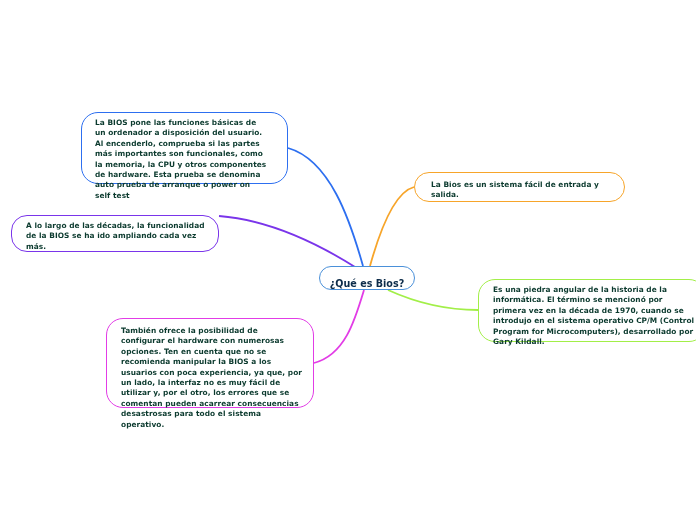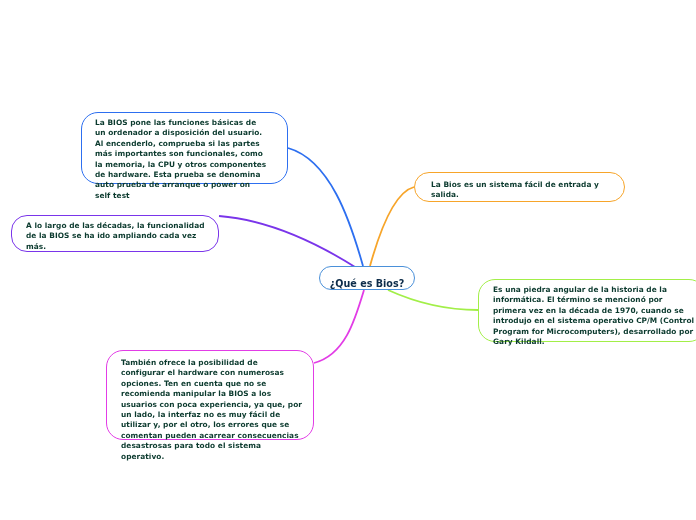--- a/index.html
+++ b/index.html
@@ -47,21 +47,21 @@
       background: #ffffff;
       color: #0d2c4a;
       font-weight: bold;
       font-size: 9.6px;
       display: flex;
       align-items: flex-end;
       justify-content: center;
     }
     #n1 { left: 81px;  top: 112px; width: 207px; height: 72px; border-color: #2d6ff0; padding: 5px 20px 0 13px; border-radius: 17px; }
     #n2 { left: 11px;  top: 197px; width: 208px; height: 37px; border-color: #7a35ea; padding: 5px 12px 0 14px; border-radius: 16px; margin-top: 18px; }
-    #n3 { left: 106px; top: 318px; width: 208px; height: 90px; border-color: #e23ce6; padding: 7px 10px 0 14px; border-radius: 17px; margin-top: 32px; }
+    #n3 { left: 106px; top: 318px; width: 208px; height: 90px; border-color: #e23ce6; padding: 7px 10px 0 14px; border-radius: 17px; }
     #n4 { left: 414px; top: 172px; width: 211px; height: 30px; border-color: #f7a52a; padding: 7px 10px 0 16px; border-radius: 15px; }
     #n5 { left: 478px; top: 279px; width: 228px; height: 63px; border-color: #a2ef48; padding: 5px 8px 12px 14px; border-radius: 17px; }
   </style>
 </head>
 <body>
 
 <svg id="connectors" viewBox="0 0 696 520">
 
   <path d="M363 266 C 350 220, 330 160, 288 148" fill="none" stroke="#2d6ff0" stroke-width="1.8"></path>
 

